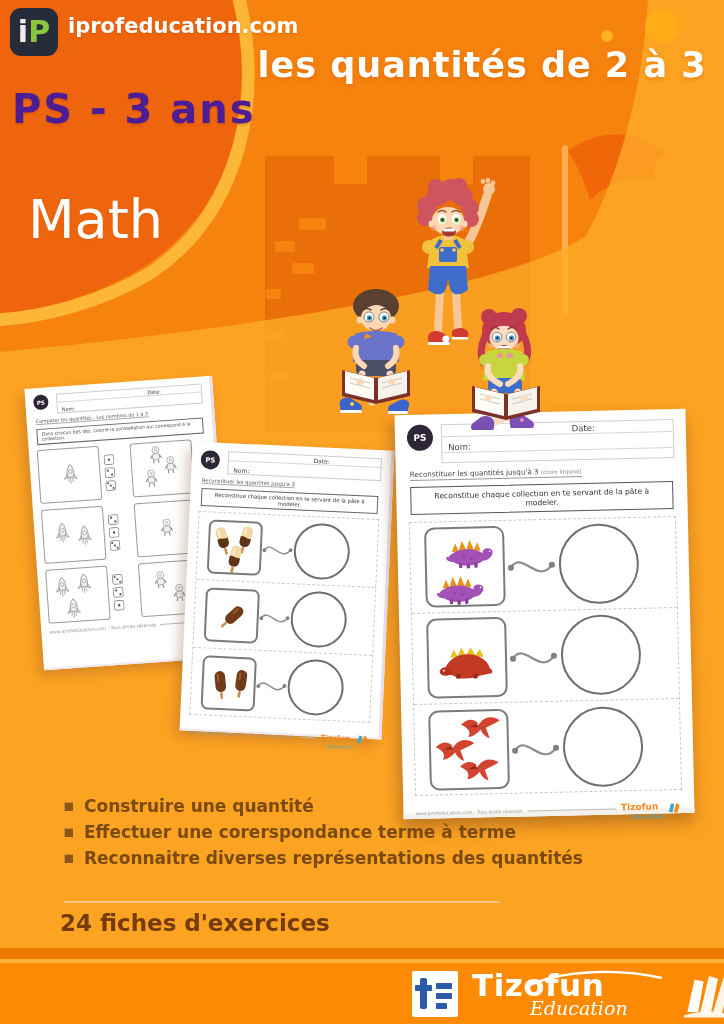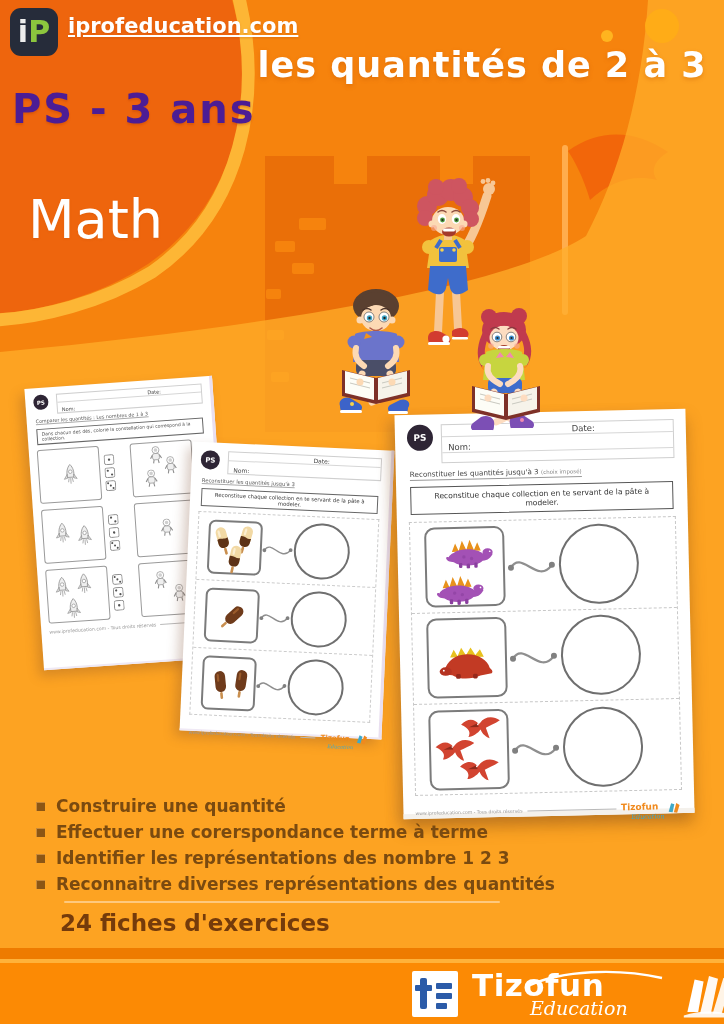--- a/index.html
+++ b/index.html
@@ -8,21 +8,21 @@
   .page *{box-sizing:border-box;}
   svg.bg,svg.kids{position:absolute;left:0;top:0;width:724px;height:1024px;pointer-events:none;}
   svg.kids{z-index:5;}
 
   
   .brand-chip{position:absolute;left:10px;top:8px;width:48px;height:48px;background:#262C3A;
               border-radius:11px;z-index:6;display:flex;align-items:center;justify-content:center;
               font-weight:bold;font-size:30px;line-height:1;}
   .brand-chip .i{color:#EDEDED;} .brand-chip .p{color:#8CC63E;}
   .site-name{position:absolute;left:68px;top:14px;z-index:6;color:#fff;font-size:21px;font-weight:600;
-             text-shadow:0 1px 2px rgba(180,70,0,.35);text-decoration:underline;}
+             text-shadow:0 1px 2px rgba(180,70,0,.35);}
   .level-label{position:absolute;left:12px;top:86px;z-index:6;color:#4c1d95;font-size:40px;font-weight:bold;
                letter-spacing:2px;text-shadow:0 2px 2px rgba(180,60,0,.3);}
   .subject-label{position:absolute;left:28px;top:188px;z-index:6;color:#fff;font-size:54px;font-weight:400;
                  text-shadow:0 1px 2px rgba(190,80,0,.25);}
   .main-title{position:absolute;left:246px;top:40px;width:472px;z-index:6;text-align:center;color:#fff;
               font-size:35px;font-weight:bold;line-height:50px;letter-spacing:1px;
               text-shadow:0 2px 4px rgba(190,80,0,.35);}
 
   
   .sheet{position:absolute;background:#fff;z-index:2;}
@@ -100,21 +100,21 @@
   .bs-dice{width:13px;margin-left:4px;display:flex;flex-direction:column;gap:2px;flex:none;}
   .bs-cellR{width:62px;height:54px;border:1px solid #9A9A9A;border-radius:3px;position:relative;flex:none;
             margin-left:14px;}
   .bs-foot{display:flex;align-items:center;gap:4px;margin-top:2px;}
 
   .ico{position:absolute;}
 
   
   .skills{position:absolute;left:36px;top:796px;z-index:6;list-style:none;margin:0;padding:0;}
   .skills li{display:flex;align-items:center;gap:11px;margin-bottom:6px;color:#7A4A10;
-             font-size:17px;font-weight:600;}
+             font-size:17px;font-weight:600;margin-left:28px;}
   .skills li .sq{width:9px;height:9px;background:#8C5614;flex:none;
                  box-shadow:inset 1px 1px 0 #C98A3A;}
   .divider{position:absolute;left:64px;top:901px;width:436px;height:2px;z-index:6;
            background:rgba(255,255,255,.42);border-radius:1px;}
   .fiche-count{position:absolute;left:60px;top:910px;z-index:6;color:#753B0B;font-size:23px;font-weight:bold;}
 
   
   .stripe1{position:absolute;left:0;top:948px;width:724px;height:11px;background:#EE7B00;z-index:6;}
   .stripe2{position:absolute;left:0;top:959px;width:724px;height:4px;background:#FFB23A;z-index:6;}
   .footer-band{position:absolute;left:0;top:963px;width:724px;height:61px;background:#FC8A04;z-index:6;}
@@ -647,24 +647,20 @@
     <li>
         <span class="sq"></span>
         <span>Construire une quantité</span>
       </li>
     <li>
         <span class="sq"></span>
         <span>Effectuer une corerspondance terme à terme</span>
       </li>
     <li>
         <span class="sq"></span>
-        <span>Identifier les représentations des nombre 1 2 3</span>
-      </li>
-    <li>
-        <span class="sq"></span>
         <span>Reconnaitre diverses représentations des quantités</span>
       </li>
   </ul>
 
   <div class="divider"></div>
   <div class="fiche-count">24 fiches d'exercices</div>
 
   <div class="stripe1"></div>
   <div class="stripe2"></div>
   <div class="footer-band"></div>

